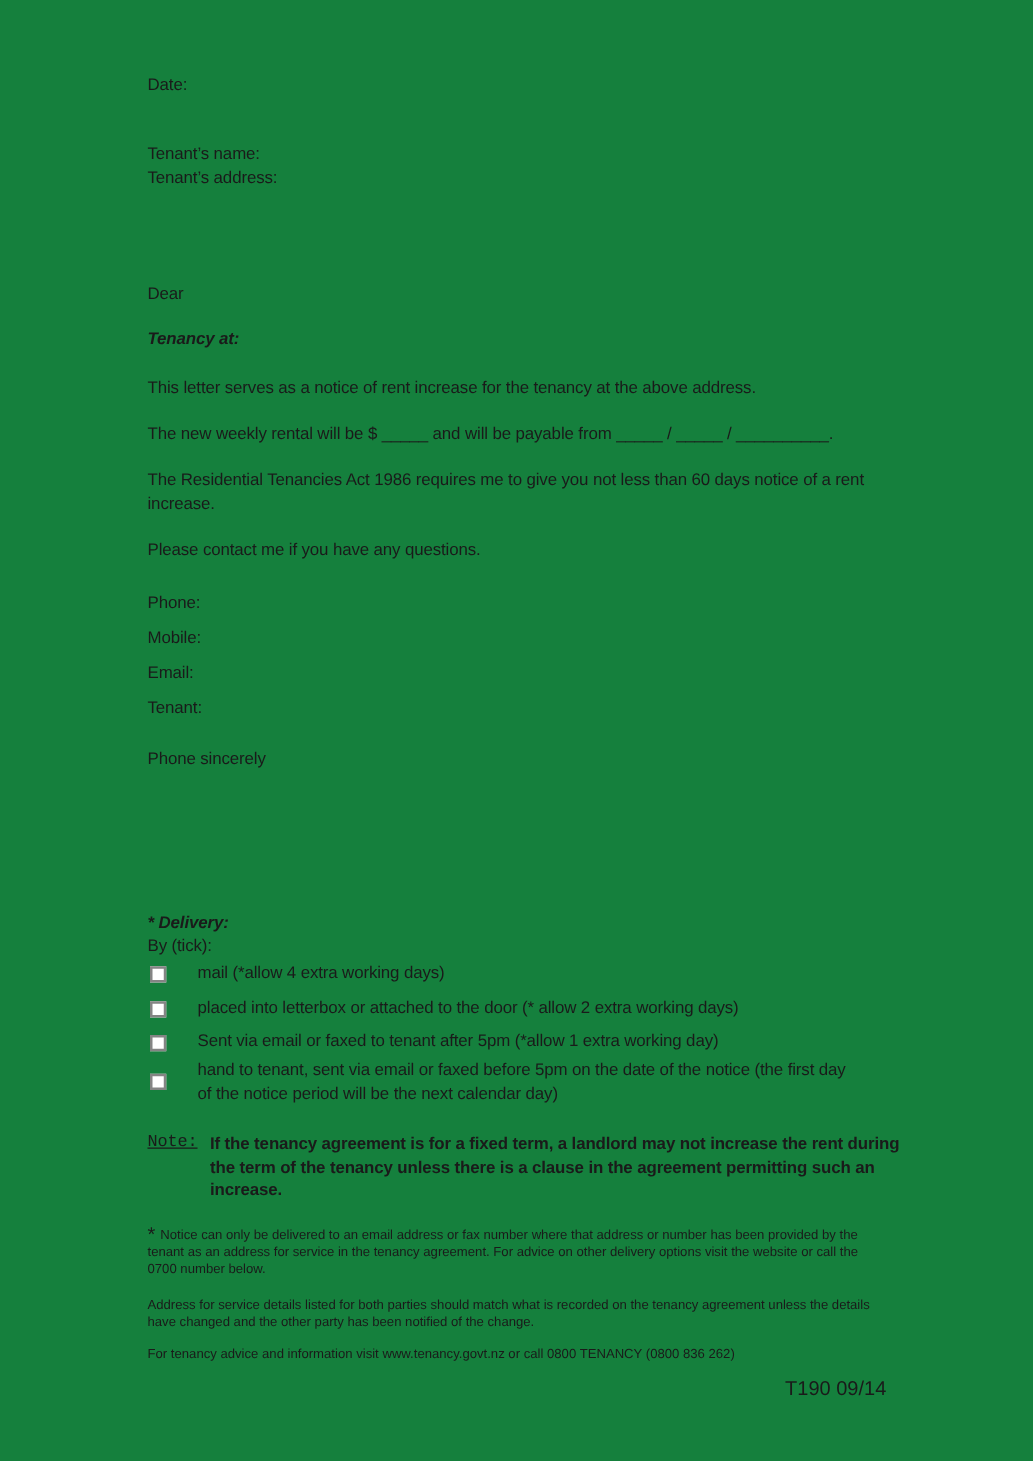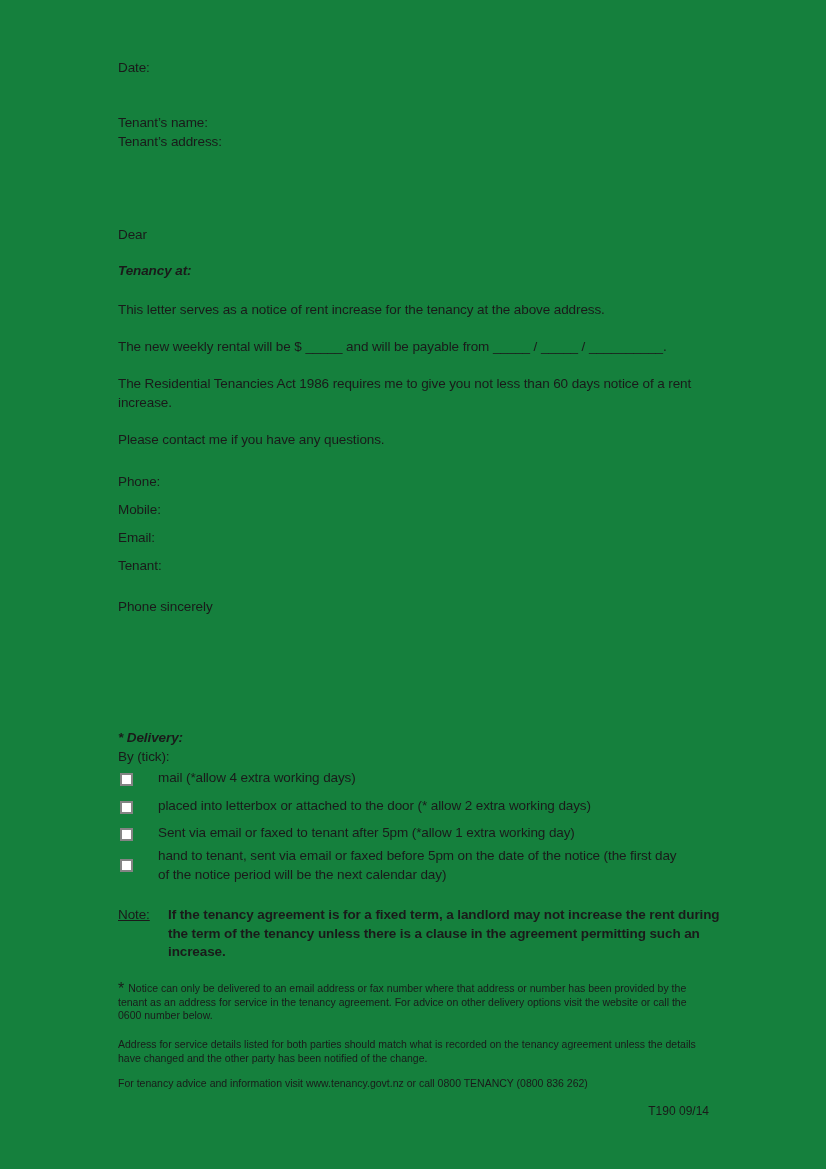--- a/index.html
+++ b/index.html
@@ -58,20 +58,21 @@
     position: absolute;
     left: 118px;
     display: flex;
     font-size: 13.5px;
     line-height: 18.5px;
     letter-spacing: -0.1px;
   }
   .note-label {
     flex: 0 0 50px;
     text-decoration: underline;
+    font-family: Liberation Mono, monospace;
   }
   .note-text { width: 558px; font-weight: bold; }
 
   
   .fn {
     position: absolute;
     left: 118px;
     width: 592px;
     font-size: 10.5px;
     line-height: 13.5px;
@@ -81,21 +82,21 @@
     font-size: 16px;
     line-height: 10px;
     position: relative;
     top: 2px;
     margin-right: 4px;
   }
   .footer-code {
     position: absolute;
     right: 117px;
     top: 1104px;
-    font-size: 12px;
+    font-size: 16px;
     line-height: 15px;
   }
 </style>
 </head>
 <body>
 
 <div class="page">
 
   <div class="blk" style="top:59px">Date:</div>
 
@@ -145,21 +146,21 @@
     <div class="checkbox"></div>
     <div class="opt-label">hand to tenant, sent via email or faxed before 5pm on the date of the notice (the first day of the notice period will be the next calendar day)</div>
   </div>
 
   <div class="note-row" style="top:906px">
     <div class="note-label">Note:</div>
     <div class="note-text">If the tenancy agreement is for a fixed term, a landlord may not increase the rent during the term of the tenancy unless there is a clause in the agreement permitting such an increase.</div>
   </div>
 
   <div class="fn" style="top:982px">
-    <span class="fn-star">*</span><span>Notice can only be delivered to an email address or fax number where that address or number has been provided by the tenant as an address for service in the tenancy agreement. For advice on other delivery options visit the website or call the 0600 number below.</span>
+    <span class="fn-star">*</span><span>Notice can only be delivered to an email address or fax number where that address or number has been provided by the tenant as an address for service in the tenancy agreement. For advice on other delivery options visit the website or call the 0700 number below.</span>
   </div>
 
   <div class="fn" style="top:1038px">Address for service details listed for both parties should match what is recorded on the tenancy agreement unless the details have changed and the other party has been notified of the change.</div>
 
   <div class="fn" style="top:1077px">For tenancy advice and information visit www.tenancy.govt.nz or call 0800 TENANCY (0800 836 262)</div>
 
   <div class="footer-code">T190 09/14</div>
 
 </div>
 

